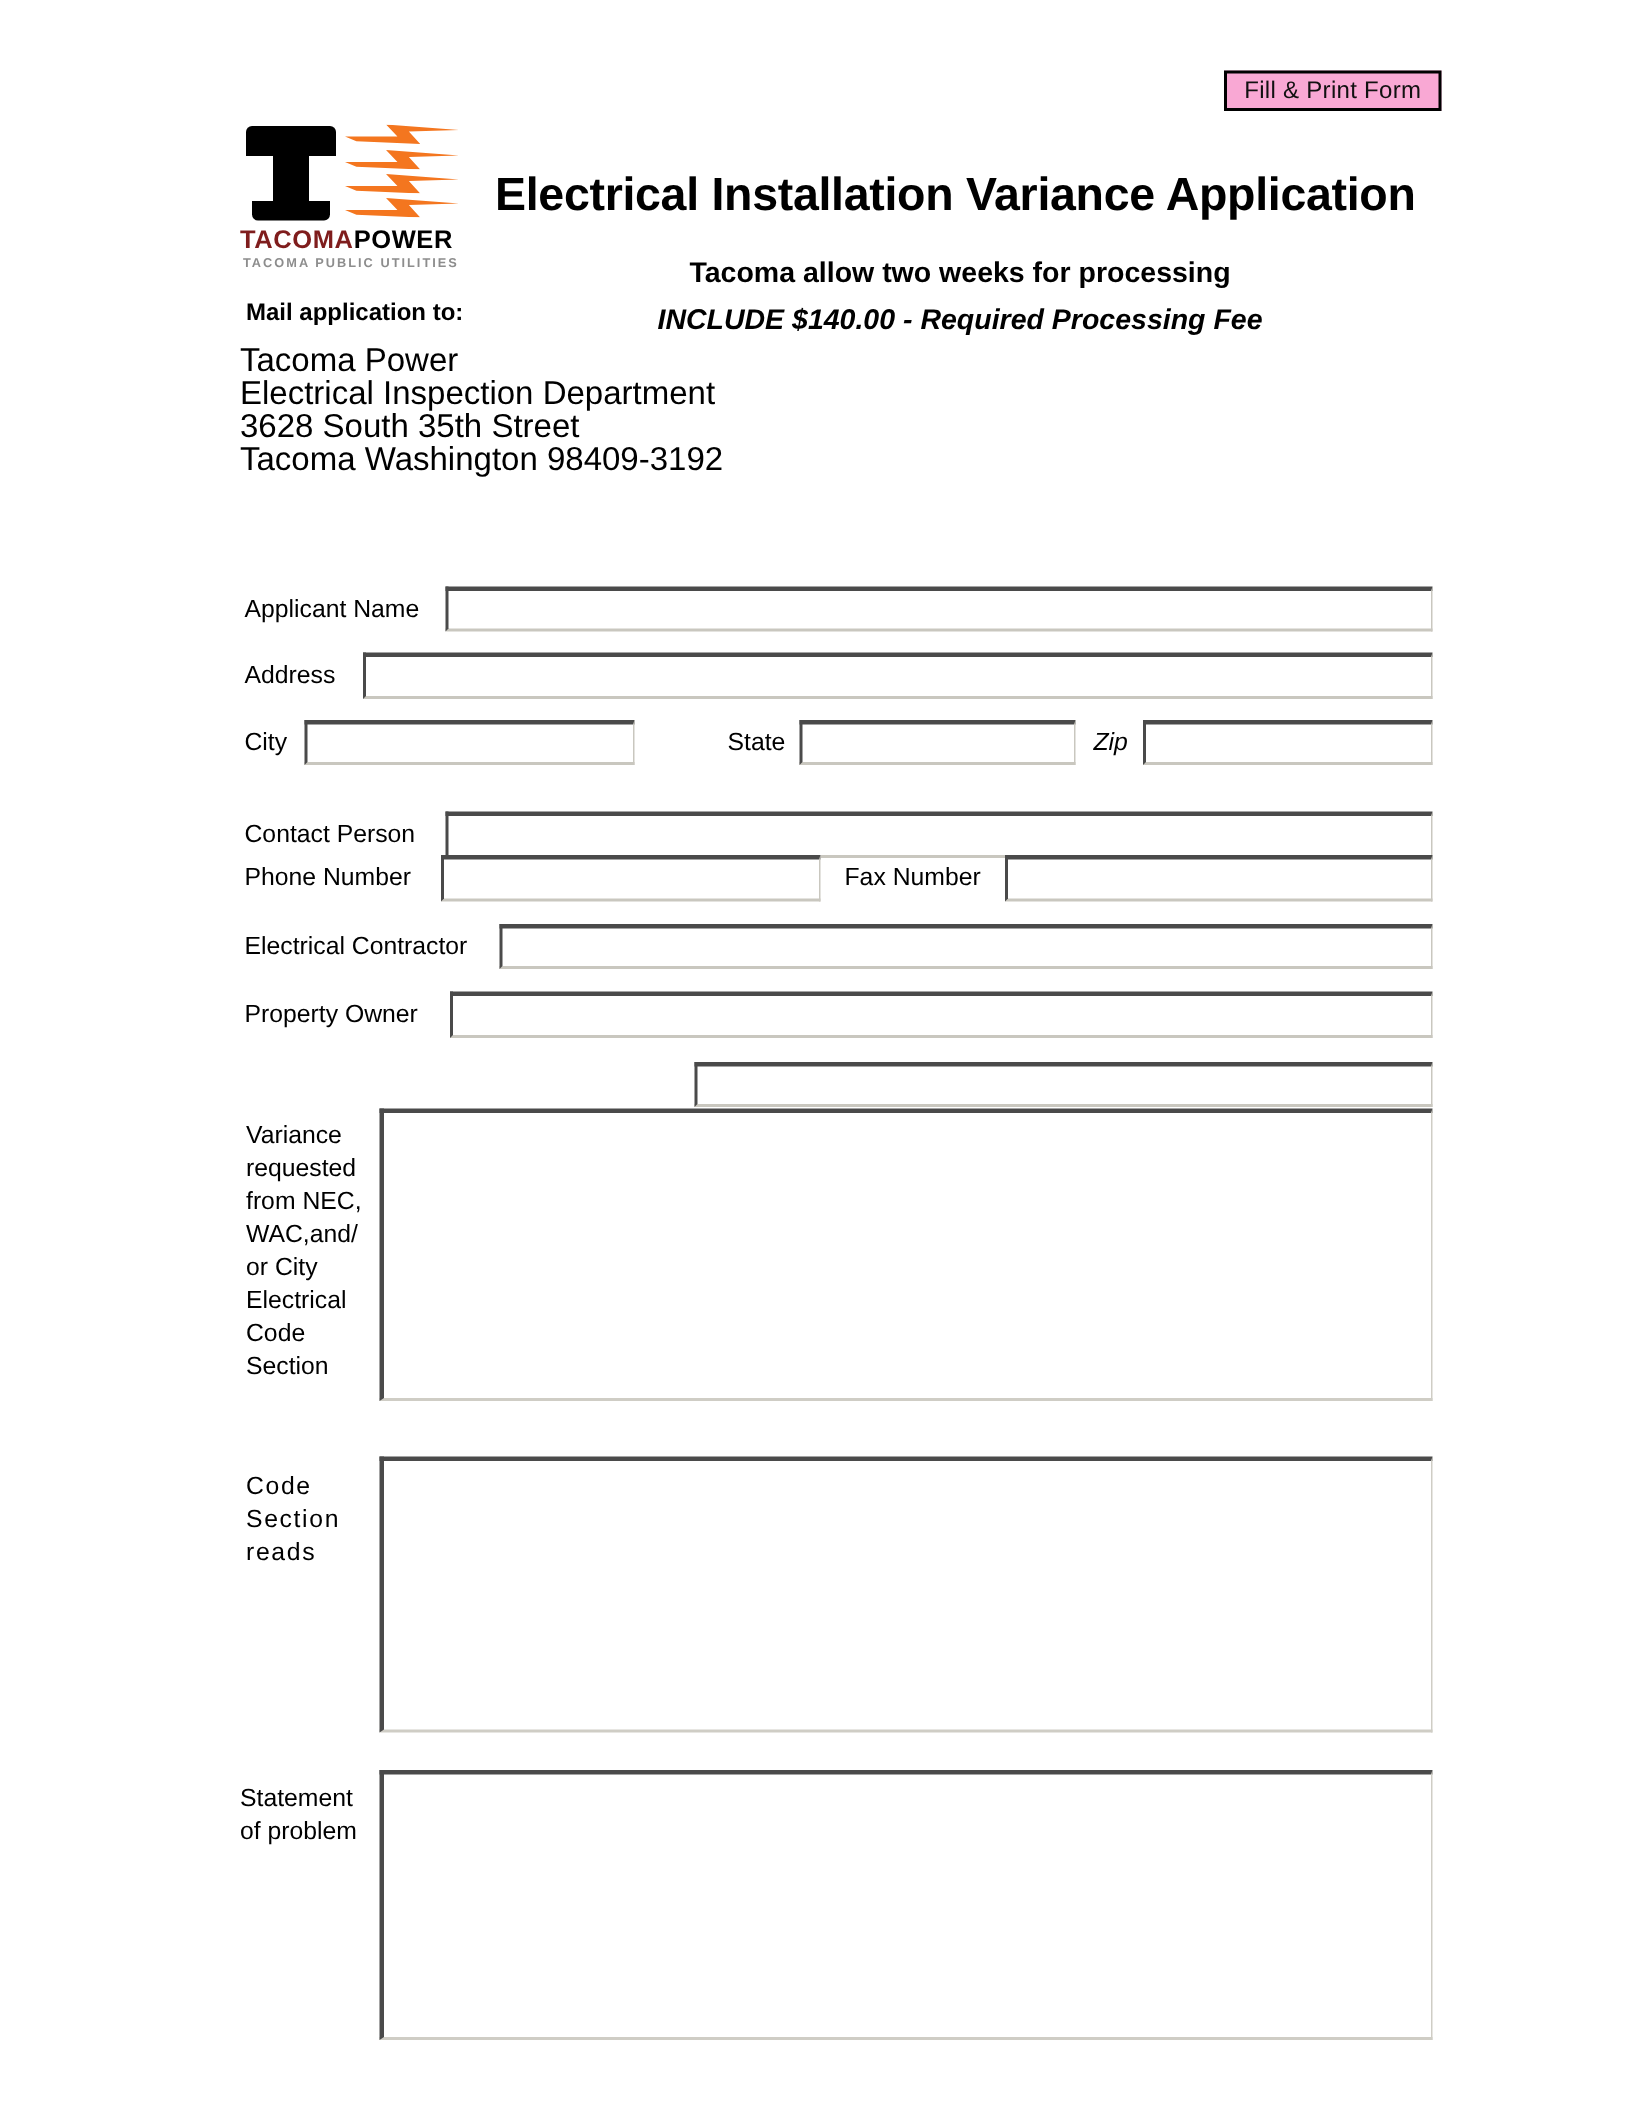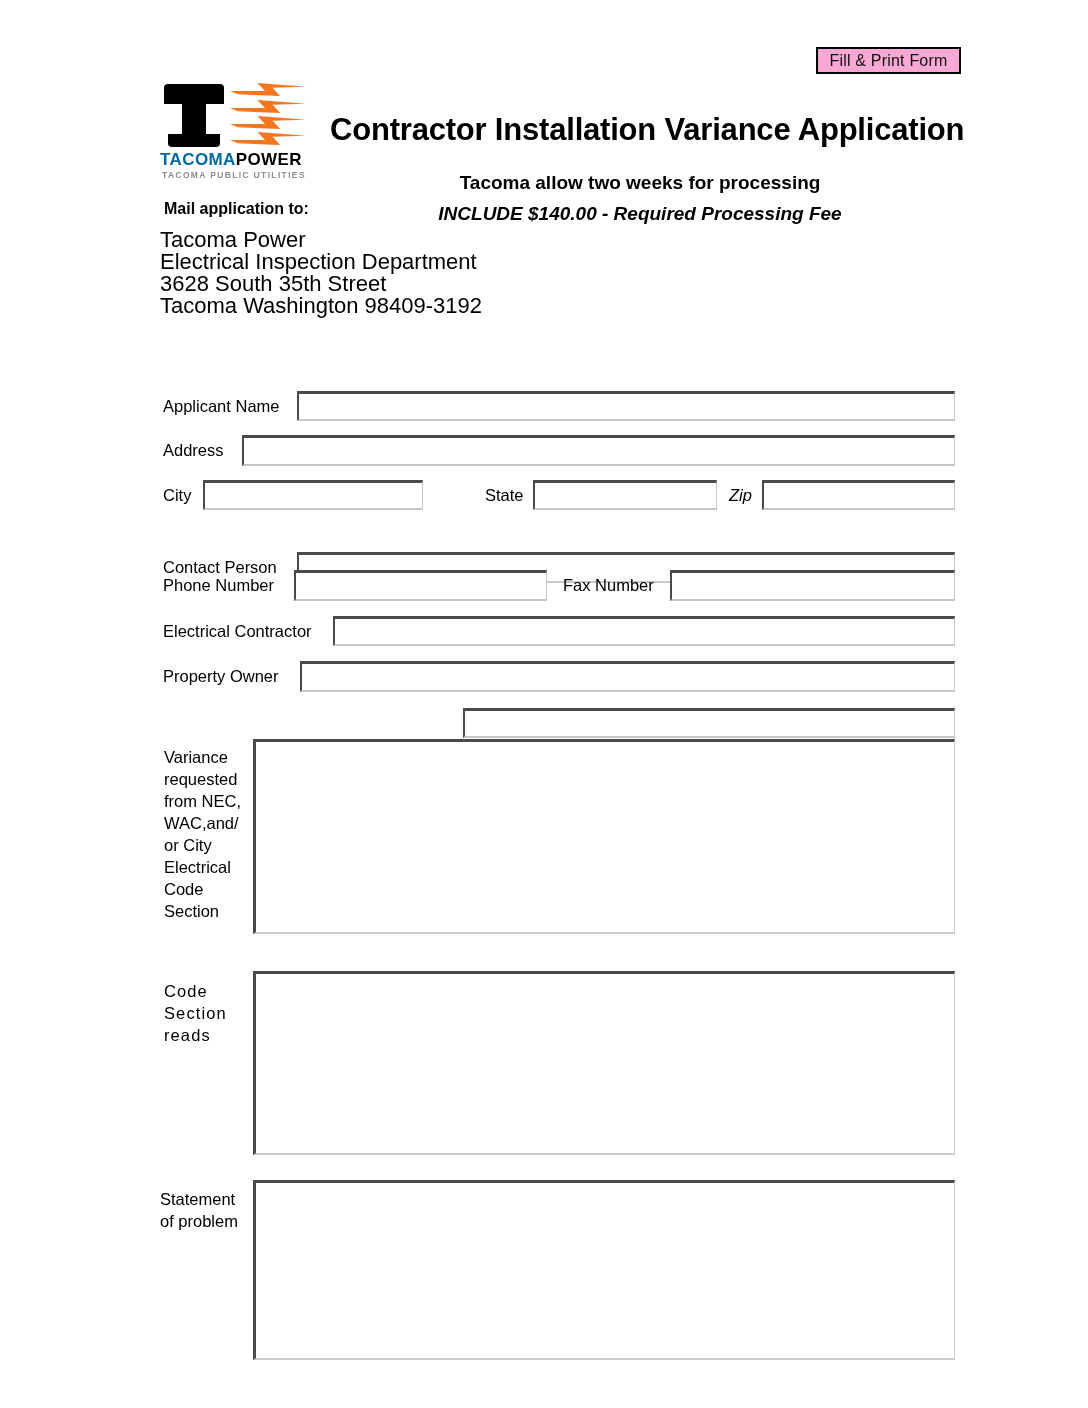--- a/index.html
+++ b/index.html
@@ -92,21 +92,21 @@
   #logo-wordmark {
     position: absolute;
     left: 0px;
     top: 68px;
     width: 156px;
     font-size: 17px;
     font-weight: bold;
     letter-spacing: 0.4px;
     white-space: nowrap;
   }
-  #logo-word-tacoma { color: #0369a1; }
+  #logo-word-tacoma { color: #7f1d1d; }
   #logo-word-power { color: #000000; }
   #logo-tagline {
     position: absolute;
     left: 2px;
     top: 88px;
     font-size: 8.5px;
     font-weight: bold;
     color: #8d8d8d;
     letter-spacing: 1.35px;
     white-space: nowrap;
@@ -223,21 +223,21 @@
     <div class="logo-t-foot"></div>
     <div class="logo-bolt bolt1"></div>
     <div class="logo-bolt bolt2"></div>
     <div class="logo-bolt bolt3"></div>
     <div class="logo-bolt bolt4"></div>
   </div>
   <div id="logo-wordmark"><span id="logo-word-tacoma">TACOMA</span><span id="logo-word-power">POWER</span></div>
   <div id="logo-tagline">TACOMA PUBLIC UTILITIES</div>
 </div>
 
-<div id="form-title">Contractor Installation Variance Application</div>
+<div id="form-title">Electrical Installation Variance Application</div>
 <div id="subtitle-processing">Tacoma allow two weeks for processing</div>
 <div id="subtitle-fee">INCLUDE $140.00 - Required Processing Fee</div>
 
 <div id="mail-heading">Mail application to:</div>
 <div id="mail-address">
   <div>Tacoma Power</div>
   <div>Electrical Inspection Department</div>
   <div>3628 South 35th Street</div>
   <div>Tacoma Washington 98409-3192</div>
 </div>
@@ -254,21 +254,21 @@
 
 <div class="field-row" style="left:160px; top:444px; width:795px;">
   <div class="field-label" style="left:3px; top:0px;">City</div>
   <input class="field-box" type="text" style="left: 43px; top: 0px; width: 220px; height: 30px;" value="">
   <div class="field-label" style="left:325px; top:0px;text-align:center;">State</div>
   <input class="field-box" type="text" style="left: 373px; top: 0px; width: 184px; height: 30px;" value="">
   <div class="field-label" style="left:569px; top:0px;font-style:italic;">Zip</div>
   <input class="field-box" type="text" style="left: 602px; top: 0px; width: 193px; height: 30px;" value="">
 </div>
 
-<div class="field-row" style="left:160px; top:516px; width:795px;">
+<div class="field-row" style="left:160px; top:505px; width:795px;">
   <div class="field-label" style="left:3px; top:0px;">Contact Person</div>
   <input class="field-box" type="text" style="left: 137px; top: 0px; width: 658px; height: 31px;" value="">
 </div>
 
 <div class="field-row" style="left:160px; top:534px; width:795px;">
   <div class="field-label" style="left:3px; top:0px;">Phone Number</div>
   <input class="field-box" type="text" style="left: 134px; top: 0px; width: 253px; height: 31px;" value="">
   <div class="field-label" style="left:403px; top:0px;">Fax Number</div>
   <input class="field-box" type="text" style="left: 510px; top: 0px; width: 285px; height: 31px;" value="">
 </div>

